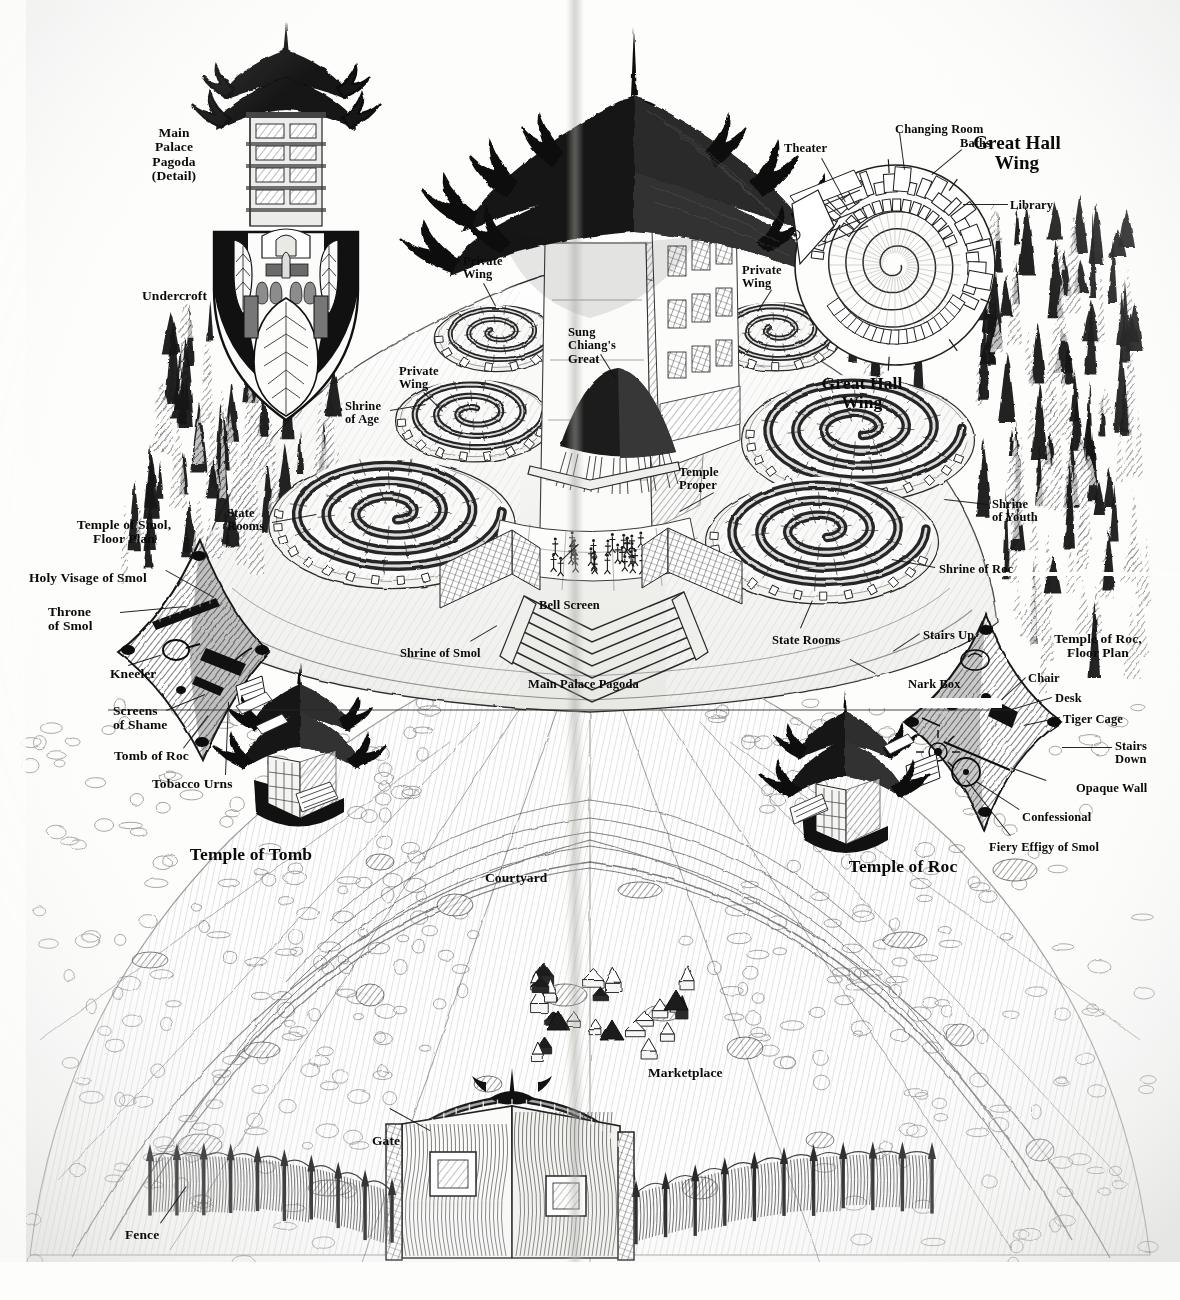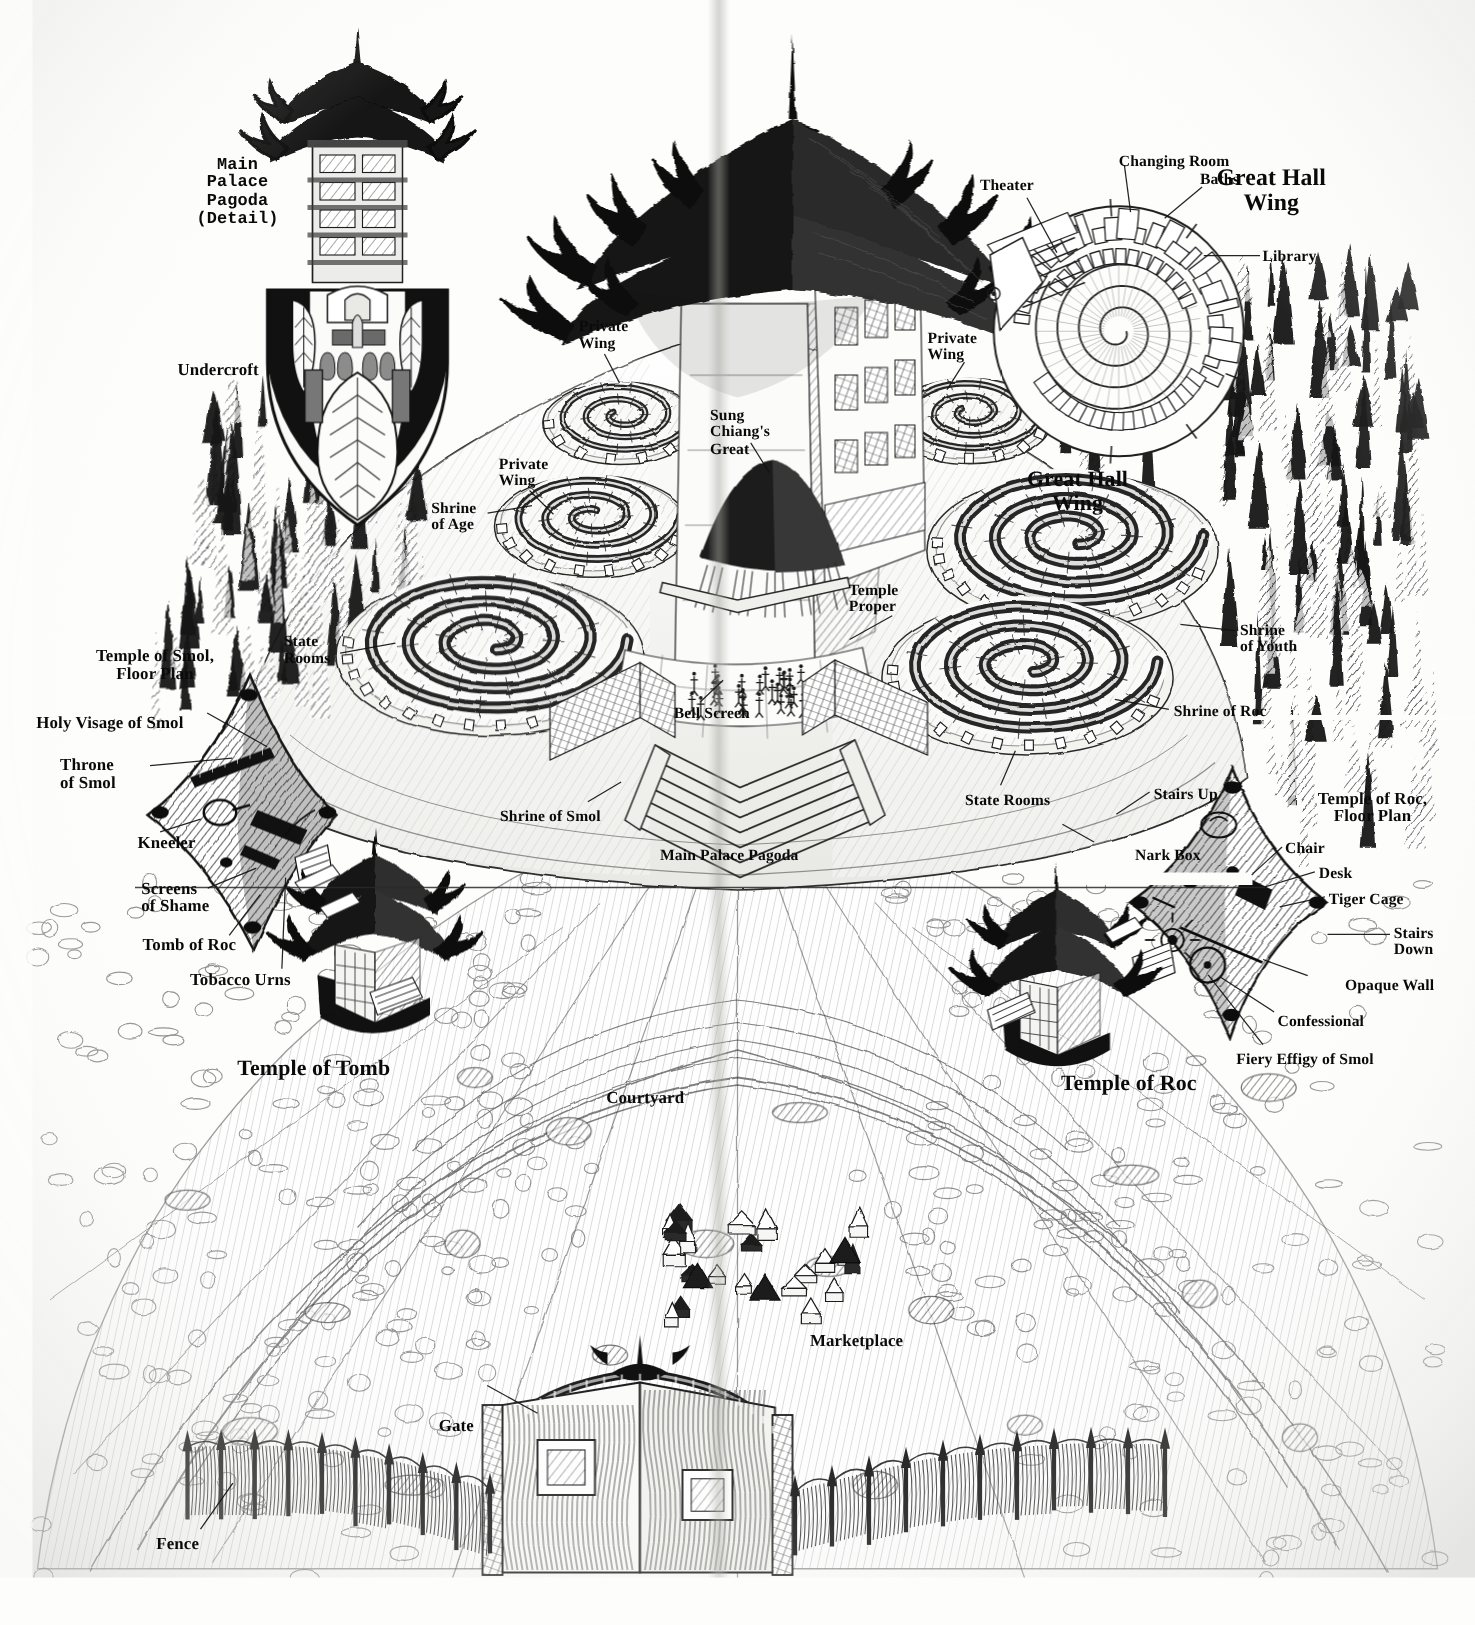--- a/index.html
+++ b/index.html
@@ -2145,21 +2145,21 @@
       <rect x="1000" y="572" width="180" height="4" fill="#fdfdfc"></rect>
       <rect x="868" y="698" width="134" height="10" fill="#fdfdfc"></rect>
 
       <rect x="0" y="1262" width="1180" height="38" fill="#fdfdfc"></rect>
 
       <rect x="0" y="0" width="26" height="1300" fill="#fdfdfc" opacity=".85"></rect>
     </g>
   </svg>
 
   <div id="titleLayer">
-      <div class="lbl s13 c" style="left: 80px; width: 220px; top: 126px; font-family: Liberation Mono, monospace;">Main
+      <div class="lbl s13 c" style="left: 64px; width: 220px; top: 126px;">Main
 Palace
 Pagoda
 (Detail)</div>
       <div class="lbl s19 c" style="left: 907px; width: 220px; top: 133px;">Great Hall
 Wing</div>
       <div class="lbl s17 c" style="left: 752px; width: 220px; top: 374px;">Great Hall
 Wing</div>
       <div class="lbl s13 c" style="left: 14px; width: 220px; top: 518px;">Temple of Smol,
 Floor Plan</div>
       <div class="lbl s13 c" style="left: 988px; width: 220px; top: 632px;">Temple of Roc,
@@ -2184,21 +2184,21 @@
       <div class="lbl s12" style="left: 855px; top: 123px; margin-left: 40px;">Changing Room</div>
       <div class="lbl s12" style="left: 960px; top: 137px;">Baths</div>
       <div class="lbl s12" style="left: 1010px; top: 199px;">Library</div>
       <div class="lbl s12" style="left: 227px; top: 507px;">State
 Rooms</div>
       <div class="lbl s12" style="left: 679px; top: 466px;">Temple
 Proper</div>
       <div class="lbl s12" style="left: 992px; top: 498px;">Shrine
 of Youth</div>
       <div class="lbl s12" style="left: 939px; top: 563px;">Shrine of Roc</div>
-      <div class="lbl s12" style="left: 539px; top: 564px;">Bell Screen</div>
+      <div class="lbl s12" style="left: 539px; top: 599px;">Bell Screen</div>
       <div class="lbl s12" style="left: 400px; top: 647px;">Shrine of Smol</div>
       <div class="lbl s12" style="left: 528px; top: 678px;">Main Palace Pagoda</div>
       <div class="lbl s12" style="left: 772px; top: 634px;">State Rooms</div>
       <div class="lbl s12" style="left: 923px; top: 629px;">Stairs Up</div>
       <div class="lbl s12" style="left: 877px; top: 678px; margin-left: 31px;">Nark Box</div>
       <div class="lbl s13" style="left: 29px; top: 571px;">Holy Visage of Smol</div>
       <div class="lbl s13" style="left: 48px; top: 605px;">Throne
 of Smol</div>
       <div class="lbl s13" style="left: 78px; top: 667px; margin-left: 32px;">Kneeler</div>
       <div class="lbl s13" style="left: 113px; top: 704px;">Screens
@@ -2208,21 +2208,21 @@
       <div class="lbl s12" style="left: 1028px; top: 672px;">Chair</div>
       <div class="lbl s12" style="left: 1055px; top: 692px;">Desk</div>
       <div class="lbl s12" style="left: 1063px; top: 713px;">Tiger Cage</div>
       <div class="lbl s12" style="left: 1115px; top: 740px;">Stairs
 Down</div>
       <div class="lbl s12" style="left: 1076px; top: 782px;">Opaque Wall</div>
       <div class="lbl s12" style="left: 1022px; top: 811px;">Confessional</div>
       <div class="lbl s12" style="left: 989px; top: 841px;">Fiery Effigy of Smol</div>
       <div class="lbl s13" style="left: 485px; top: 871px;">Courtyard</div>
       <div class="lbl s13" style="left: 648px; top: 1066px;">Marketplace</div>
-      <div class="lbl s13" style="left: 351px; top: 1104px; margin-top: 30px;">Gate</div>
+      <div class="lbl s13" style="left: 372px; top: 1104px; margin-top: 30px;">Gate</div>
       <div class="lbl s13" style="left: 125px; top: 1228px;">Fence</div>
     </div>
   <div id="leaderLayer">
       <div class="lead" style="left: 822px; top: 158px; width: 50.1199px; transform: rotate(61.3895deg);"></div>
       <div class="lead" style="left: 900px; top: 132px; width: 38.3275px; transform: rotate(82.5041deg);"></div>
       <div class="lead" style="left: 962px; top: 150px; width: 39.0512px; transform: rotate(140.194deg);"></div>
       <div class="lead" style="left: 1008px; top: 205px; width: 45px; transform: rotate(180deg);"></div>
       <div class="lead" style="left: 484px; top: 283px; width: 25.9422px; transform: rotate(62.4472deg);"></div>
       <div class="lead" style="left: 772px; top: 290px; width: 26.0768px; transform: rotate(122.471deg);"></div>
       <div class="lead" style="left: 424px; top: 392px; width: 26.8701px; transform: rotate(45deg);"></div>

